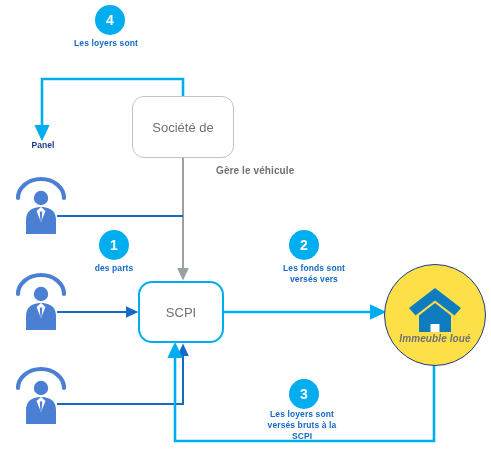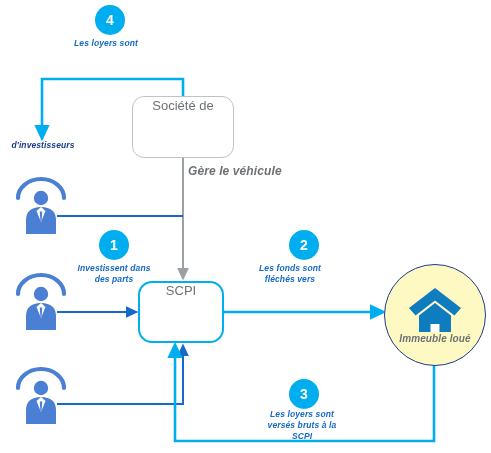--- a/index.html
+++ b/index.html
@@ -34,40 +34,41 @@
     align-items:center;
     justify-content:center;
     line-height:1;
     z-index:6;
   }
 
   
   .caption{
     position:absolute;
     text-align:center;
-    font-style:italic;
     font-weight:bold;
     font-size:8.5px;
     line-height:11px;
     color:#1569C7;
     z-index:6;
     letter-spacing:.1px;
   }
   .caption.dark{ color:#1B3A8C; }
   .caption.gray{
     color:#6E7275;
-    font-size:12px;
+    font-size:10px;
     line-height:10px;
+    margin-left:28px;
   }
 
   
   .box{
     position:absolute;
     background:#ffffff;
     display:flex;
+    align-items:center;
     justify-content:center;
     text-align:center;
     z-index:5;
     box-sizing:border-box;
   }
   #gestion-box{
     left:132px; top:96px;
     width:102px; height:62px;
     border:1.6px solid #BFC3C6;
     border-radius:12px;
@@ -84,21 +85,21 @@
     font-size:13px;
   }
 
   
   #immeuble{
     position:absolute;
     left:384px; top:264px;
     width:100px; height:100px;
     border-radius:50%;
     border:1.4px solid #1B3A8C;
-    background:#fef9c3;
+    background:#fde047;
     z-index:5;
     display:flex;
     flex-direction:column;
     align-items:center;
     justify-content:center;
   }
   #immeuble .house-wrap{
     width:56px;height:46px;
     display:block;
     margin-bottom:1px;
@@ -163,21 +164,21 @@
     <div>
       <div>Société de</div>
     </div>
   </div>
 
   <div class="caption gray" style="left:188px;top:166px;width:100px;text-align:left;">
     <div>Gère le véhicule</div>
   </div>
 
   <div class="caption dark" style="left:2px;top:140px;width:82px;">
-    <div>d'investisseurs</div>
+    <div>Panel</div>
   </div>
 
   <div class="investor" id="inv1">
     <svg viewBox="0 0 54 58" width="54" height="58">
       <path d="M4,22 A23,19 0 0,1 50,22" fill="none" stroke="#4A7FD4" stroke-width="4.2" stroke-linecap="round"></path>
       <circle cx="27" cy="22" r="7.2" fill="#4A7FD4"></circle>
       <path d="M27,31 C17,31 12,36 12,44 L12,58 L42,58 L42,44 C42,36 37,31 27,31 Z" fill="#4A7FD4"></path>
       <path d="M27,31 L22.5,35 L27,46 L31.5,35 Z" fill="#ffffff"></path>
       <path d="M25.8,35.5 L28.2,35.5 L27.6,45 L26.4,45 Z" fill="#4A7FD4"></path>
     </svg>
@@ -198,32 +199,31 @@
       <path d="M4,22 A23,19 0 0,1 50,22" fill="none" stroke="#4A7FD4" stroke-width="4.2" stroke-linecap="round"></path>
       <circle cx="27" cy="22" r="7.2" fill="#4A7FD4"></circle>
       <path d="M27,31 C17,31 12,36 12,44 L12,58 L42,58 L42,44 C42,36 37,31 27,31 Z" fill="#4A7FD4"></path>
       <path d="M27,31 L22.5,35 L27,46 L31.5,35 Z" fill="#ffffff"></path>
       <path d="M25.8,35.5 L28.2,35.5 L27.6,45 L26.4,45 Z" fill="#4A7FD4"></path>
     </svg>
   </div>
 
   <div class="step-circle" style="left:99px;top:230px;">1</div>
   <div class="caption" style="left:58px;top:263px;width:112px;">
-    <div>Investissent dans</div>
     <div>des parts</div>
   </div>
 
   <div id="scpi-box" class="box">
     <span>SCPI</span>
   </div>
 
   <div class="step-circle" style="left:289px;top:230px;">2</div>
-  <div class="caption" style="left:232px;top:263px;width:116px;text-align:center;">
+  <div class="caption" style="left:256px;top:263px;width:116px;text-align:center;">
     <div>Les fonds sont</div>
-    <div>fléchés vers</div>
+    <div>versés vers</div>
   </div>
 
   <div id="immeuble">
     <svg class="house-wrap" viewBox="0 0 56 46">
       <path d="M28,2 L54,22 L47.5,29.5 L28,14.5 L8.5,29.5 L2,22 Z" fill="#0F7CC0"></path>
       <path d="M28,17 L44,29.5 L44,46 L12,46 L12,29.5 Z" fill="#0F7CC0"></path>
       <rect x="23.5" y="38" width="9" height="8" fill="#ffffff"></rect>
     </svg>
     <div class="label">Immeuble loué</div>
   </div>

